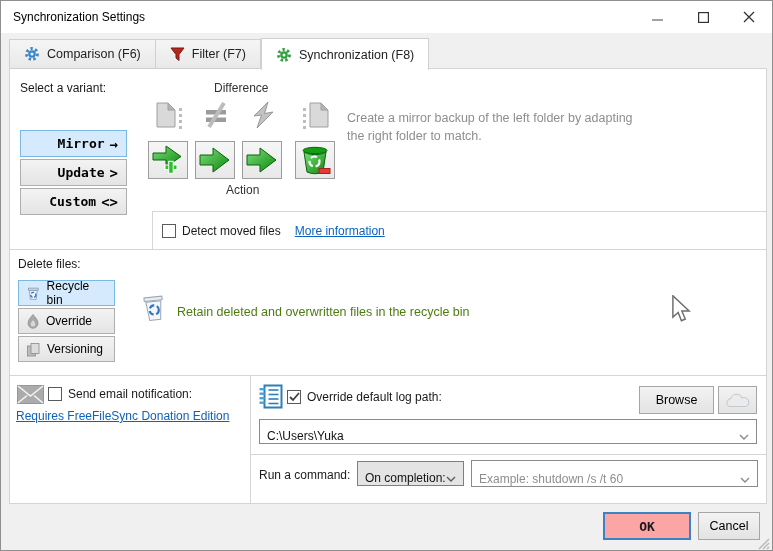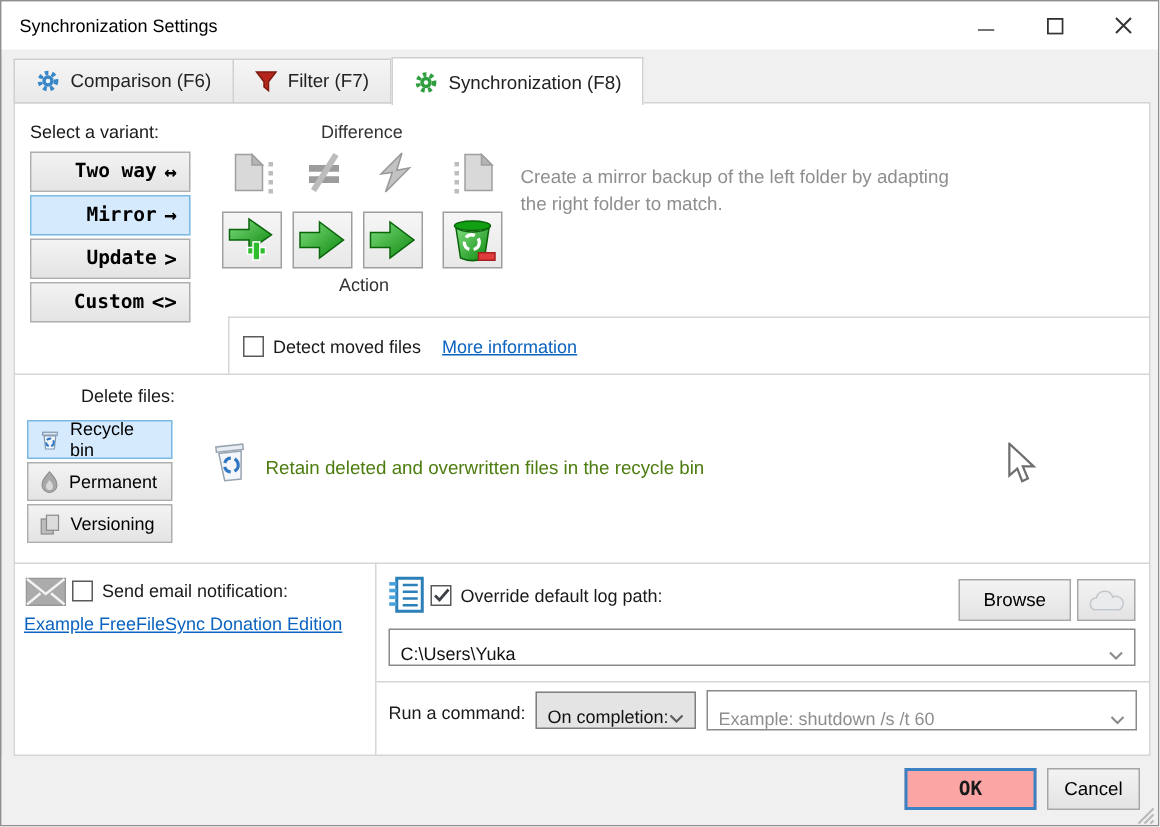--- a/index.html
+++ b/index.html
@@ -149,24 +149,20 @@
           <circle cx="8" cy="8" r="1.5" fill="#ffffff"></circle>
       </svg>
       <span>Synchronization (F8)</span>
     </div>
   </div>
 
   <div id="panel">
 
     <span class="plabel" style="left:10px; top:12px;">Select a variant:</span>
 
-    <div class="vbtn" style="top:32px;">
-      <span>Two way</span>
-      <span class="arr">↔</span>
-    </div>
     <div class="vbtn selected-toggle" style="top:61px;">
       <span>Mirror</span>
       <span class="arr">→</span>
     </div>
     <div class="vbtn" style="top:90px;">
       <span>Update</span>
       <span class="arr">&gt;</span>
     </div>
     <div class="vbtn" style="top:119px;">
       <span>Custom</span>
@@ -244,36 +240,36 @@
     <div id="desc">Create a mirror backup of the left folder by adapting the right folder to match.</div>
 
     <div id="detect-box">
       <span class="checkbox"></span>
       <span class="cb-label">Detect moved files</span>
       <a class="link" style="margin-left:14px;">More information</a>
     </div>
 
     <div class="hsep" style="top:180px;"></div>
 
-    <span class="plabel" style="left:8px; top:188px;margin-left:36px;">Delete files:</span>
+    <span class="plabel" style="left:8px; top:188px;">Delete files:</span>
 
     <div class="dbtn selected-toggle" style="top:211px;">
       <svg width="15" height="15" viewBox="0 0 15 15">
         <rect x="2.5" y="2" width="10" height="2" fill="#dce6f2" stroke="#8096ad" stroke-width="0.8"></rect>
         <path d="M3.5,4.5 L11.5,4.5 L10.5,13.5 L4.5,13.5 Z" fill="#f2f6fb" stroke="#8096ad" stroke-width="0.8"></path>
         <circle cx="7.5" cy="9" r="2.6" fill="none" stroke="#2f77c2" stroke-width="1.4" stroke-dasharray="3.2 1.6"></circle>
       </svg>
       <span>Recycle bin</span>
     </div>
     <div class="dbtn" style="top:239px;">
       <svg width="14" height="15" viewBox="0 0 14 15">
         <path d="M7,0.5 C9.5,3.5 12,5.8 12,9.3 A5,5 0 0 1 2,9.3 C2,5.8 4.5,3.5 7,0.5 Z" fill="#a8a8a8" stroke="#8b8b8b" stroke-width="0.7"></path>
         <path d="M7,6 C8.3,7.8 9.3,8.7 9.3,10.3 A2.3,2.3 0 0 1 4.7,10.3 C4.7,8.7 5.7,7.8 7,6 Z" fill="#d9d9d9"></path>
       </svg>
-      <span>Permanent</span>
+      <span>Override</span>
     </div>
     <div class="dbtn" style="top:267px;">
       <svg width="15" height="15" viewBox="0 0 15 15">
         <rect x="1.5" y="4" width="8" height="10" fill="#bdbdbd" stroke="#8a8a8a" stroke-width="0.8"></rect>
         <rect x="5" y="1.5" width="8" height="10" fill="#dcdcdc" stroke="#8a8a8a" stroke-width="0.8"></rect>
       </svg>
       <span>Versioning</span>
     </div>
 
     <div style="position:absolute; left:130px; top:224px;">
@@ -291,21 +287,21 @@
     <div style="position:absolute; left:7px; top:316px;">
       <svg width="27" height="19" viewBox="0 0 27 19">
         <rect x="0.5" y="0.5" width="26" height="18" fill="#ababab" stroke="#969696"></rect>
         <path d="M1,1 L13.5,11 L26,1 M1,18 L10,10.5 M26,18 L17,10.5" fill="none" stroke="#f3f3f3" stroke-width="1.6"></path>
       </svg>
     </div>
     <div style="position:absolute; left:38px; top:318px; display:flex; align-items:flex-end;">
       <span class="checkbox"></span>
       <span class="cb-label">Send email notification:</span>
     </div>
-    <a class="link" style="position:absolute; left:6px; top:340px;">Example FreeFileSync Donation Edition</a>
+    <a class="link" style="position:absolute; left:6px; top:340px;">Requires FreeFileSync Donation Edition</a>
 
     <div style="position:absolute; left:249px; top:315px;">
       <svg width="24" height="25" viewBox="0 0 24 25">
         <rect x="5.5" y="1.5" width="17" height="22" fill="#ffffff" stroke="#2d7fb8" stroke-width="2"></rect>
         <g stroke="#2d7fb8" stroke-width="1.6">
             <line x1="9.5" y1="6" x2="19.5" y2="6"></line>
             <line x1="9.5" y1="10.5" x2="19.5" y2="10.5"></line>
             <line x1="9.5" y1="15" x2="19.5" y2="15"></line>
             <line x1="9.5" y1="19.5" x2="19.5" y2="19.5"></line>
           </g>

